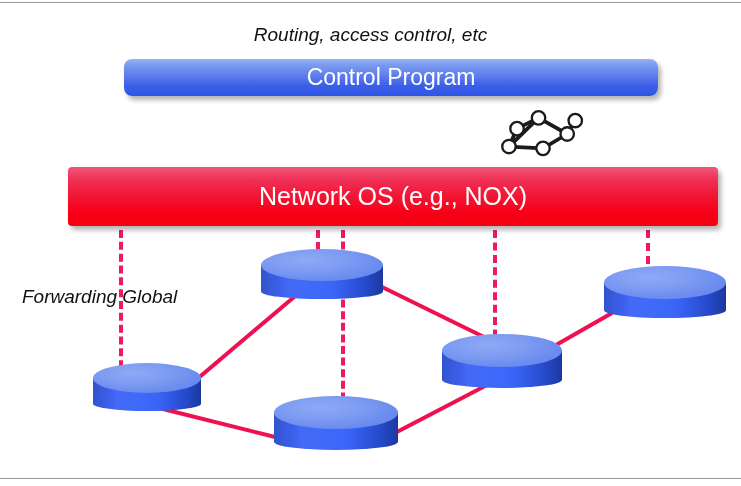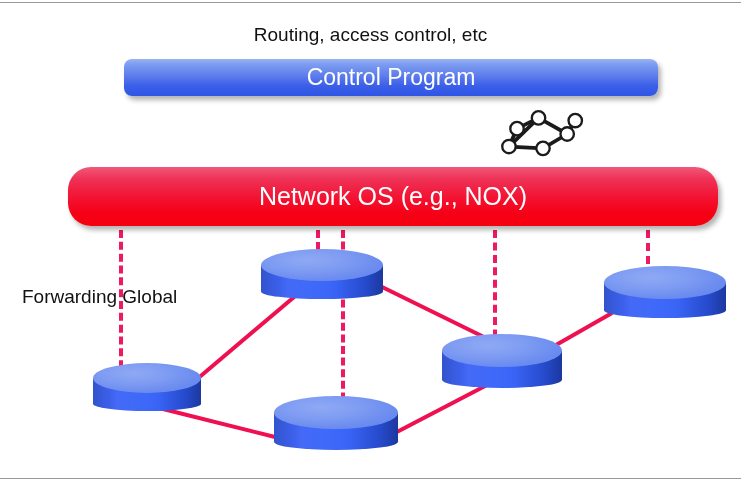--- a/index.html
+++ b/index.html
@@ -24,20 +24,21 @@
   .edge-rule.bottom{top:478px;}
 
   
   .caption{
     position:absolute;
     color:#111111;
     font-size:19px;
     line-height:22px;
     white-space:nowrap;
     letter-spacing:0px;
+    font-style:italic;
   }
   #cap-routing{left:0;top:24px;width:741px;text-align:center;}
   #cap-globalview{left:284px;top:124px;}
   #cap-forwarding{left:22px;top:286px;}
 
   
   .layer-bar{
     position:absolute;
     border-radius:12px;
     box-shadow:3px 4px 5px rgba(0,0,0,.30);
@@ -50,21 +51,21 @@
     background:linear-gradient(to bottom,
       #99b4f3 0%, #7d9df0 14%, #5d7cec 46%, #3b5fe8 72%, #2f55e6 100%);
     font-size:23px;
     border-radius:8px;
   }
   #netos-bar{
     left:68px;top:167px;width:650px;height:59px;
     background:linear-gradient(to bottom,
       #f05878 0%, #ef2f55 22%, #f31332 52%, #f60016 78%, #f40010 100%);
     font-size:25px;
-    border-radius:23px;
+    border-radius:4px;
     text-align:center;
   }
 
   
   .ctrl-link{
     position:absolute;
     width:0;
     border-left:4px dashed #ee1a60;
   }
 

